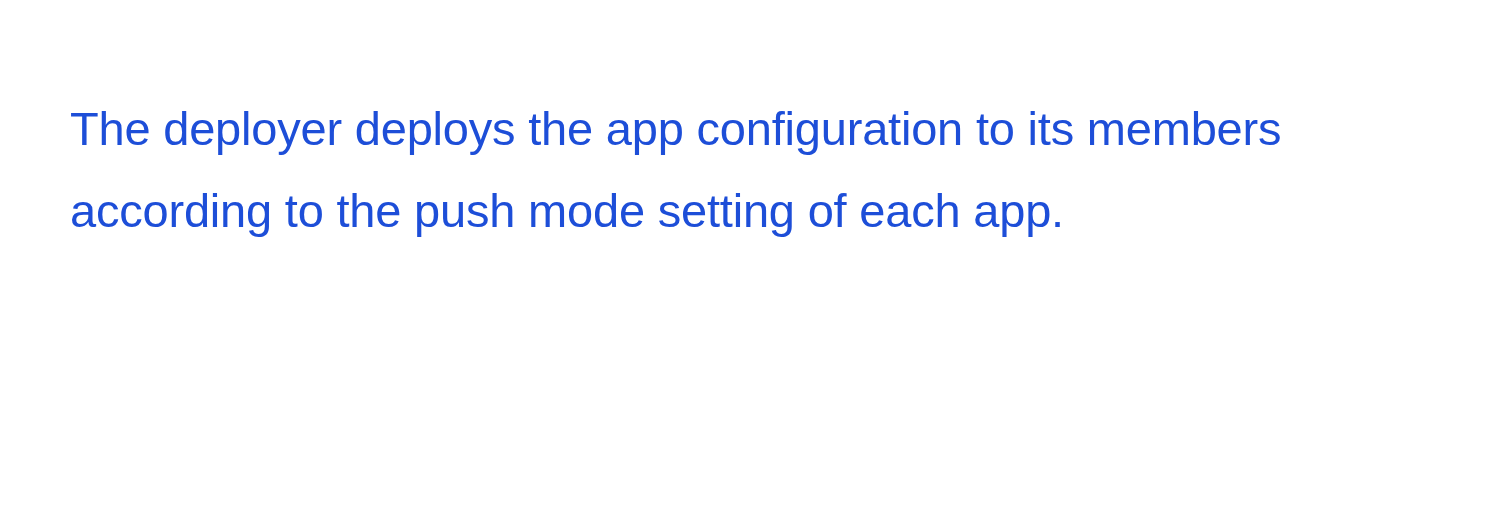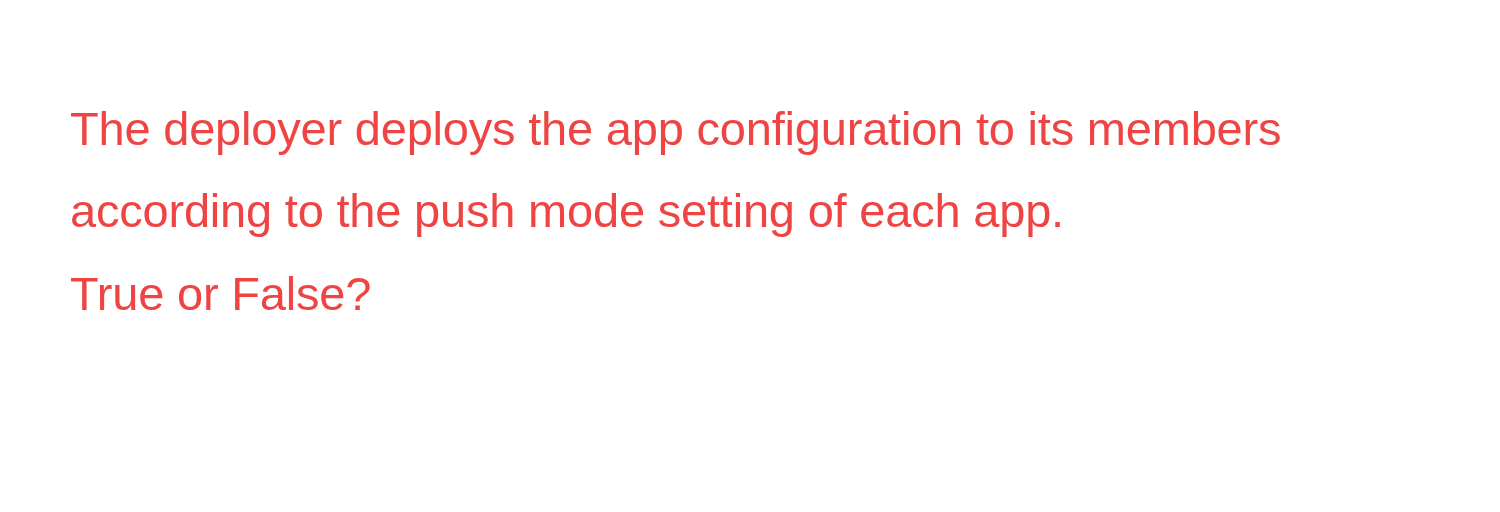--- a/index.html
+++ b/index.html
@@ -10,24 +10,23 @@
     body {
       width: 1500px;
       height: 512px;
       background: #ffffff;
       font-family: -apple-system, BlinkMacSystemFont, "Segoe UI", Helvetica, Arial, sans-serif;
       padding: 88px 70px;
     }
     .question-text {
       font-size: 47px;
       line-height: 1.75;
-      color: #ef4444;
+      color: #1d4ed8;
       font-weight: 400;
       letter-spacing: -0.2px;
     }
   </style>
 </head>
 <body>
 
 <div class="question-text">
   <span>The deployer deploys the app configuration to its members according to the push mode setting of each app.</span><br>
-  <span>True or False?</span>
 </div>
 
 </body></html>

